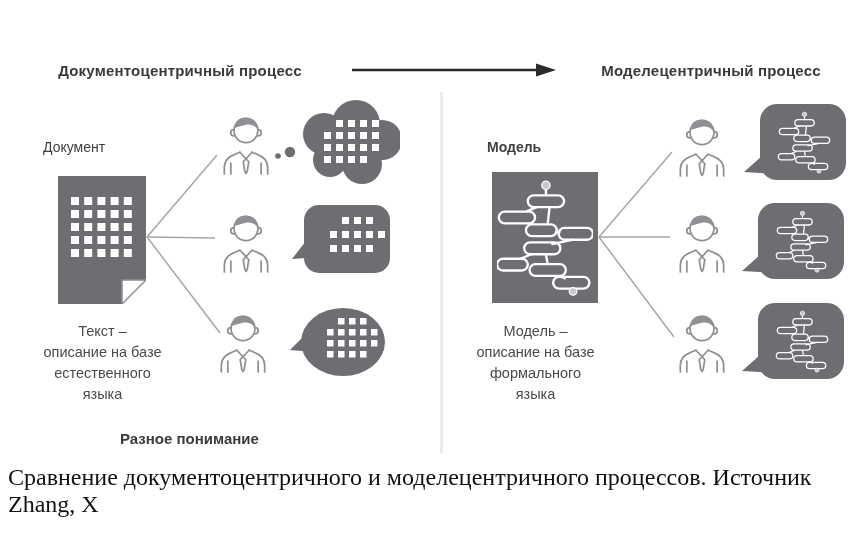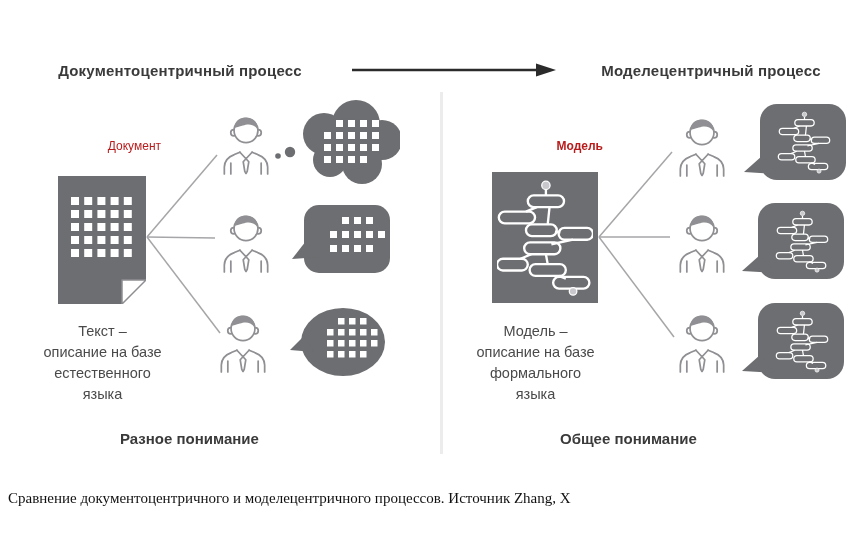--- a/index.html
+++ b/index.html
@@ -5,34 +5,34 @@
   html,body{margin:0;padding:0;background:#fff;}
   .canvas{
     position:relative;width:861px;height:552px;background:#fff;overflow:hidden;
     font-family:"Liberation Sans",sans-serif;
   }
   .hdr{
     position:absolute;font-size:15px;font-weight:bold;color:#3a3a3a;
     text-align:center;letter-spacing:.2px;
   }
   .label{
-    position:absolute;font-size:12px;color:#b91c1c;text-align:right;
+    position:absolute;font-size:14px;color:#404040;text-align:left;
   }
   .desc{
     position:absolute;font-size:14.5px;color:#4a4a4a;text-align:center;
     line-height:21px;white-space:pre-line;
   }
   .footer-label{
     position:absolute;font-size:15px;font-weight:bold;color:#3a3a3a;text-align:left;
   }
   .divider{position:absolute;left:440px;top:92px;width:3px;height:362px;background:#ececec;}
   .abs{position:absolute;}
   .caption{
-    position:absolute;left:8px;top:490px;width:850px;
-    font-family:"Liberation Serif",serif;font-size:15px;color:#111;
+    position:absolute;left:8px;top:464px;width:850px;
+    font-family:"Liberation Serif",serif;font-size:24px;color:#111;
   }
   svg{display:block;}
   .overlay{pointer-events:none;}
 </style>
 </head>
 <body>
 
 <svg width="0" height="0" style="position:absolute">
   <defs>
     <symbol id="sym-person" viewBox="0 0 60 72">
@@ -237,21 +237,20 @@
   <svg class="abs" style="left:492px;top:172px;" width="106" height="131">
     <rect x="0" y="0" width="106" height="131" fill="#6d6e71"></rect>
     <use href="#sym-flowchart" x="5" y="3" width="96" height="124"></use>
   </svg>
 
   <div class="desc" style="left:448px;top:321px;width:175px;">Модель –
 описание на базе
 формального
 языка</div>
 
-  <div class="footer-label" style="left:560px;top:430px;width:240px;">Общее понимание</div>
 
   <svg class="abs" style="left:676px;top:110px;" width="52" height="72">
       <use href="#sym-person"></use>
     </svg>
   <svg class="abs" style="left:676px;top:206px;" width="52" height="72">
       <use href="#sym-person"></use>
     </svg>
   <svg class="abs" style="left:676px;top:306px;" width="52" height="72">
       <use href="#sym-person"></use>
     </svg>

